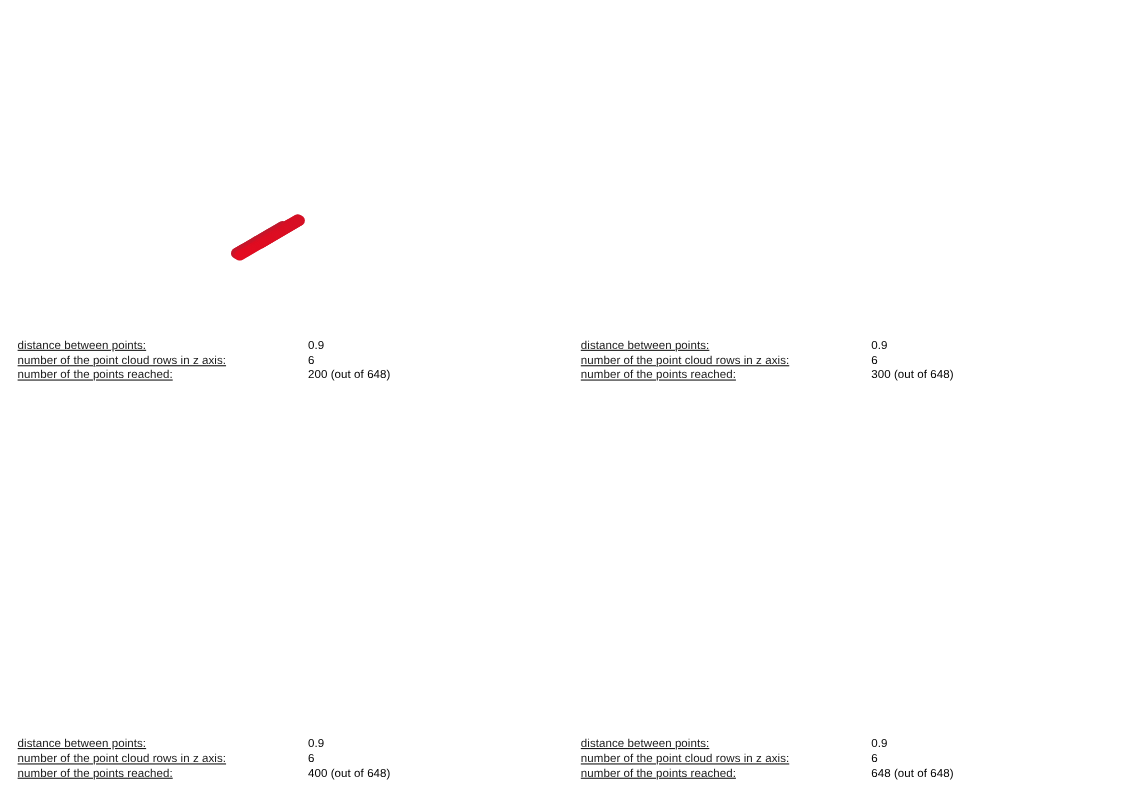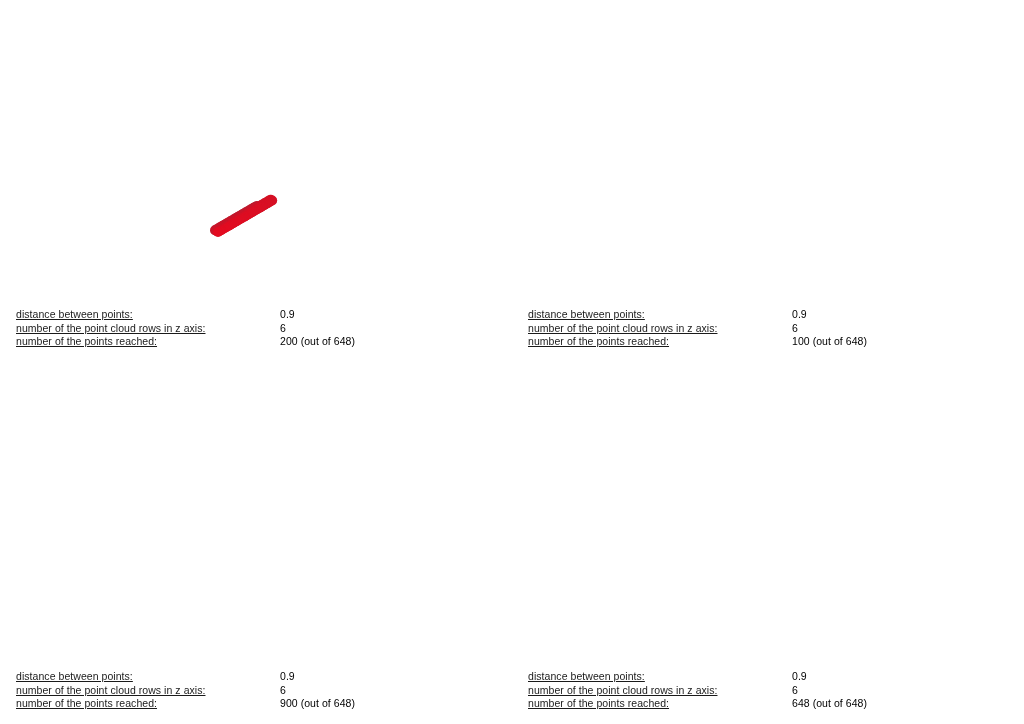--- a/index.html
+++ b/index.html
@@ -700,21 +700,21 @@
       <div class="cap-row">
         <span class="cap-label">distance between points:</span>
         <span class="cap-value">0.9</span>
       </div>
       <div class="cap-row">
         <span class="cap-label">number of the point cloud rows in z axis:</span>
         <span class="cap-value">6</span>
       </div>
       <div class="cap-row">
         <span class="cap-label">number of the points reached:</span>
-        <span class="cap-value">100 (out of 648)</span>
+        <span class="cap-value">300 (out of 648)</span>
       </div>
     </div>
   </div>
 
   <div class="panel">
     <div class="viz">
         <svg width="512" height="362" viewBox="0 0 512 362">
           <g>
             <circle cx="185.00" cy="556.00" r="5" fill="#dcdcdc"></circle>
             <circle cx="186.55" cy="555.10" r="5" fill="#dcdcdc"></circle>
@@ -1725,21 +1725,21 @@
       <div class="cap-row">
         <span class="cap-label">distance between points:</span>
         <span class="cap-value">0.9</span>
       </div>
       <div class="cap-row">
         <span class="cap-label">number of the point cloud rows in z axis:</span>
         <span class="cap-value">6</span>
       </div>
       <div class="cap-row">
         <span class="cap-label">number of the points reached:</span>
-        <span class="cap-value">900 (out of 648)</span>
+        <span class="cap-value">400 (out of 648)</span>
       </div>
     </div>
   </div>
 
   <div class="panel">
     <div class="viz">
         <svg width="512" height="362" viewBox="0 0 512 362">
           <g>
             <circle cx="668.00" cy="572.00" r="5" fill="#dcdcdc"></circle>
             <circle cx="669.55" cy="571.10" r="5" fill="#dcdcdc"></circle>

